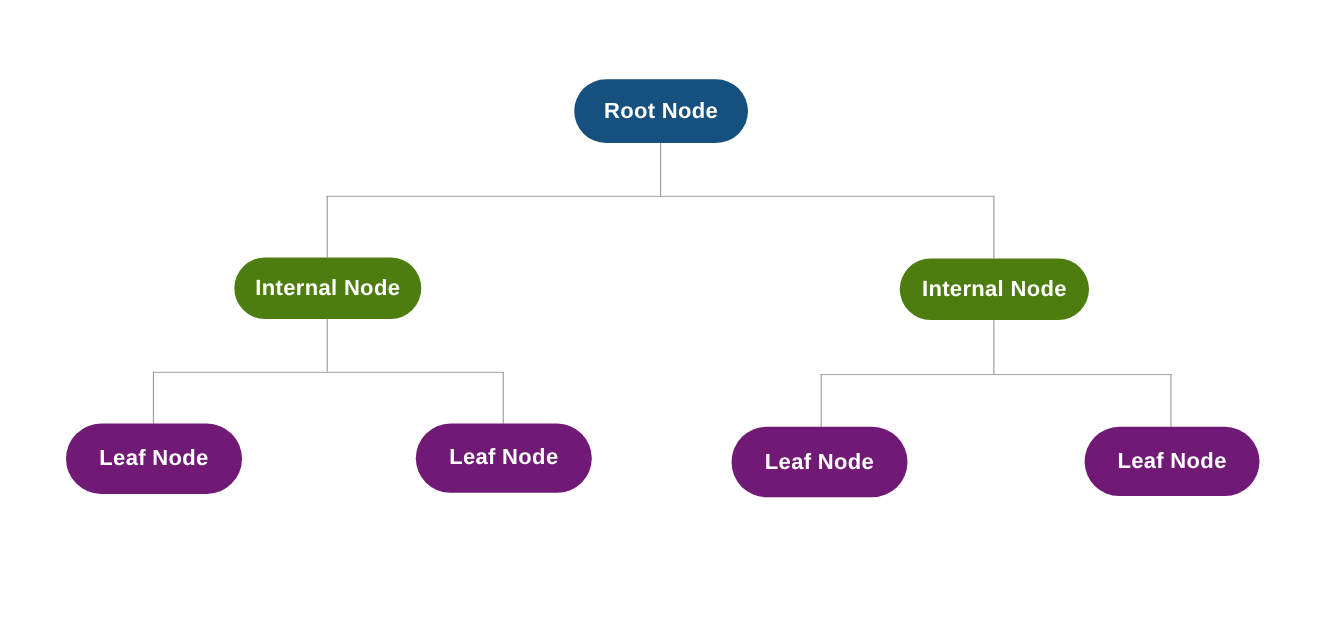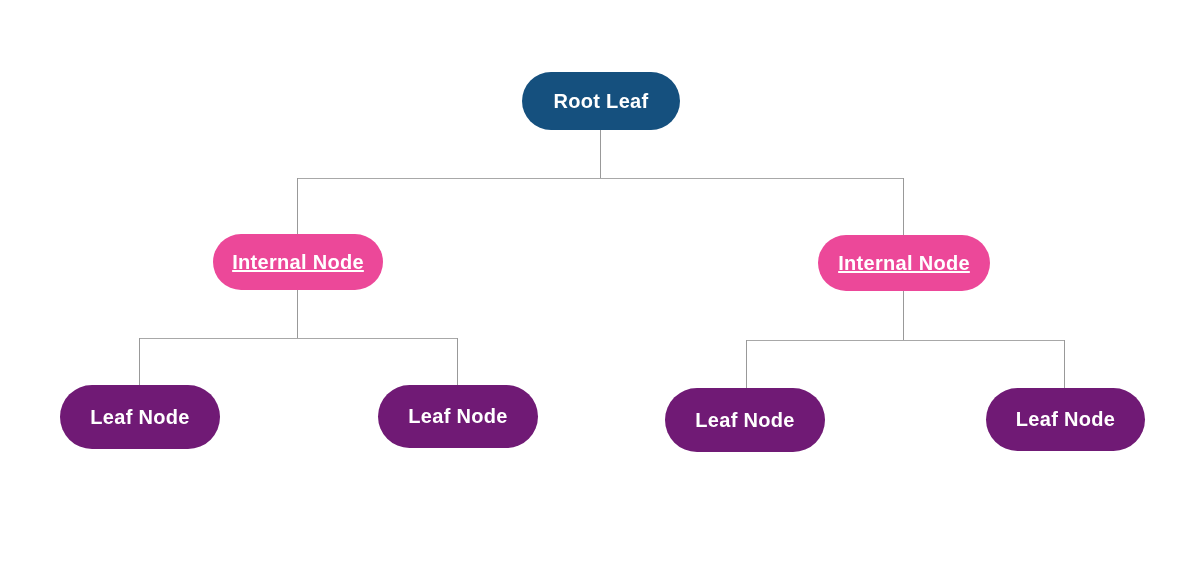--- a/index.html
+++ b/index.html
@@ -21,21 +21,21 @@
     color: #ffffff;
     font-weight: 700;
     font-size: 20px;
     letter-spacing: 0.3px;
     display: flex;
     align-items: center;
     justify-content: center;
     white-space: nowrap;
   }
   .node-root     { background: #15507e; }
-  .node-internal { background: #ec4899; text-decoration: underline; }
+  .node-internal { background: #4d7c0f; }
   .node-leaf     { background: #701a75; }
 
   #n-root { left: 522px; top: 72px;  width: 158px; height: 58px; }
   #n-il   { left: 213px; top: 234px; width: 170px; height: 56px; }
   #n-ir   { left: 818px; top: 235px; width: 172px; height: 56px; }
   #n-l1   { left: 60px;  top: 385px; width: 160px; height: 64px; }
   #n-l2   { left: 378px; top: 385px; width: 160px; height: 63px; }
   #n-l3   { left: 665px; top: 388px; width: 160px; height: 64px; }
   #n-l4   { left: 986px; top: 388px; width: 159px; height: 63px; }
 
@@ -73,21 +73,21 @@
   <div class="line h" id="c6"></div>
   <div class="line v" id="c7"></div>
   <div class="line v" id="c8"></div>
 
   <div class="line v" id="c9"></div>
   <div class="line h" id="c10"></div>
   <div class="line v" id="c11"></div>
   <div class="line v" id="c12"></div>
 
   <div class="node node-root" id="n-root">
-    <span>Root Leaf</span>
+    <span>Root Node</span>
   </div>
 
   <div class="node node-internal" id="n-il">
     <span>Internal Node</span>
   </div>
 
   <div class="node node-internal" id="n-ir">
     <span>Internal Node</span>
   </div>
 

